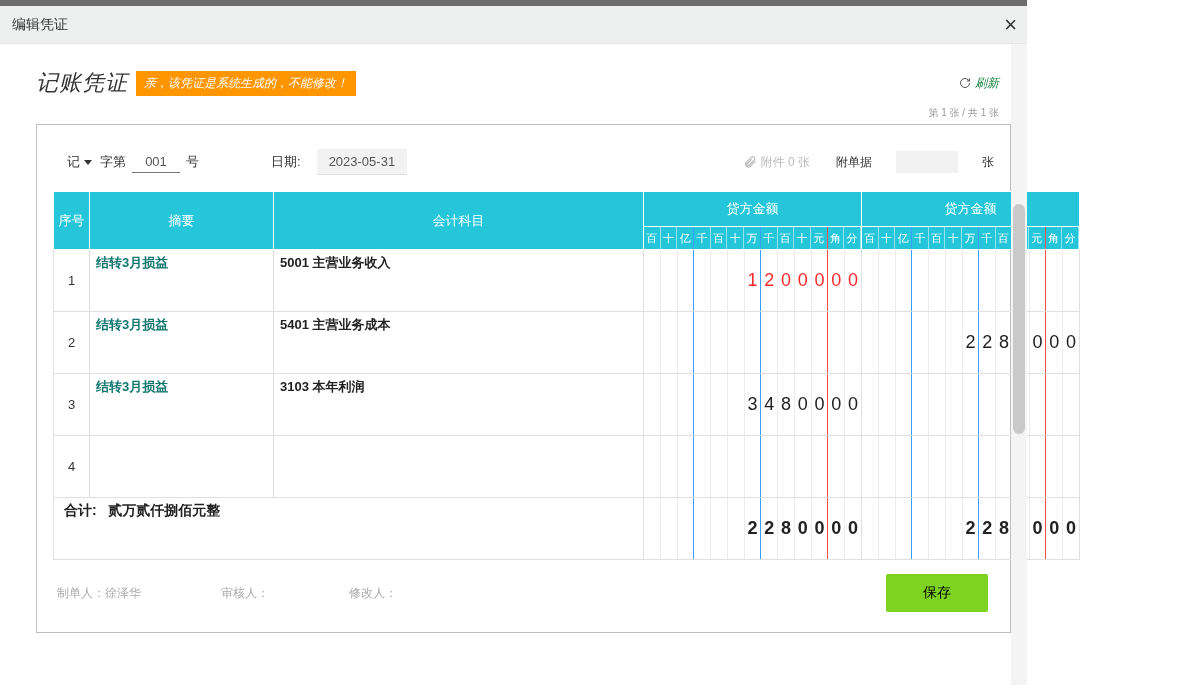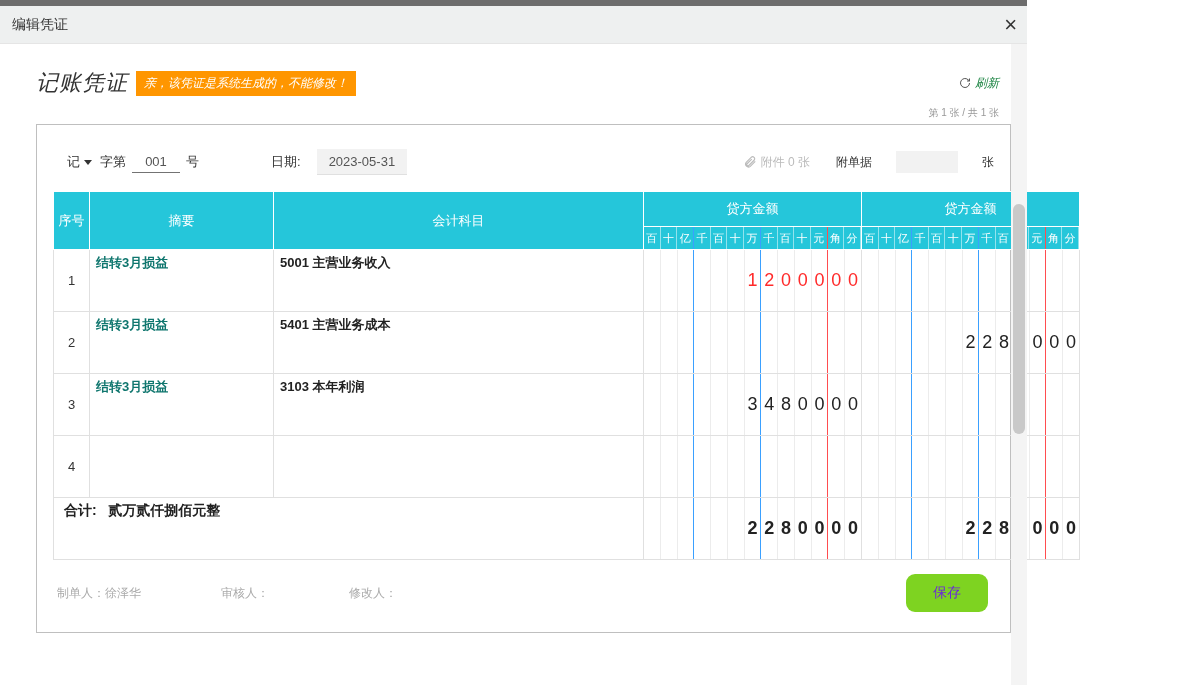--- a/index.html
+++ b/index.html
@@ -42,21 +42,21 @@
   .sep-blue { border-right:1px solid #3aa0ff !important; }
   .sep-red  { border-right:1px solid #ff4d4f !important; }
   .red-text .digit { color:#ff2a2a; }
 
   .total-row td { height:58px; vertical-align:middle; }
   .total-row td.label { font-weight:600; font-size:14px; padding-left:10px; }
   .total-row .digit { font-weight:600; }
 
   .footer-row { display:flex; align-items:center; padding:14px 6px 0 4px; color:#aaa; font-size:12px; }
   .footer-row .f { margin-right:80px; }
-  .save-btn { margin-left:auto; background:#7ed321; color:#6d28d9; font-size:14px; padding:10px 27px; border:none; border-radius:9px; cursor:pointer; }
+  .save-btn { margin-left:auto; background:#7ed321; color:#000000; font-size:14px; padding:10px 37px; border:none; border-radius:2px; cursor:pointer; }
 
   .right-scrollbar { position:absolute; right:0; top:44px; bottom:10px; width:16px; background:#f4f4f4; }
   .right-scrollbar .thumb { position:absolute; left:2px; right:2px; top:160px; height:230px; background:#c9c9c9; border-radius:6px; }
 </style>
 </head>
 <body>
 
 <div class="viewport">
   <div class="topbar"></div>
 

